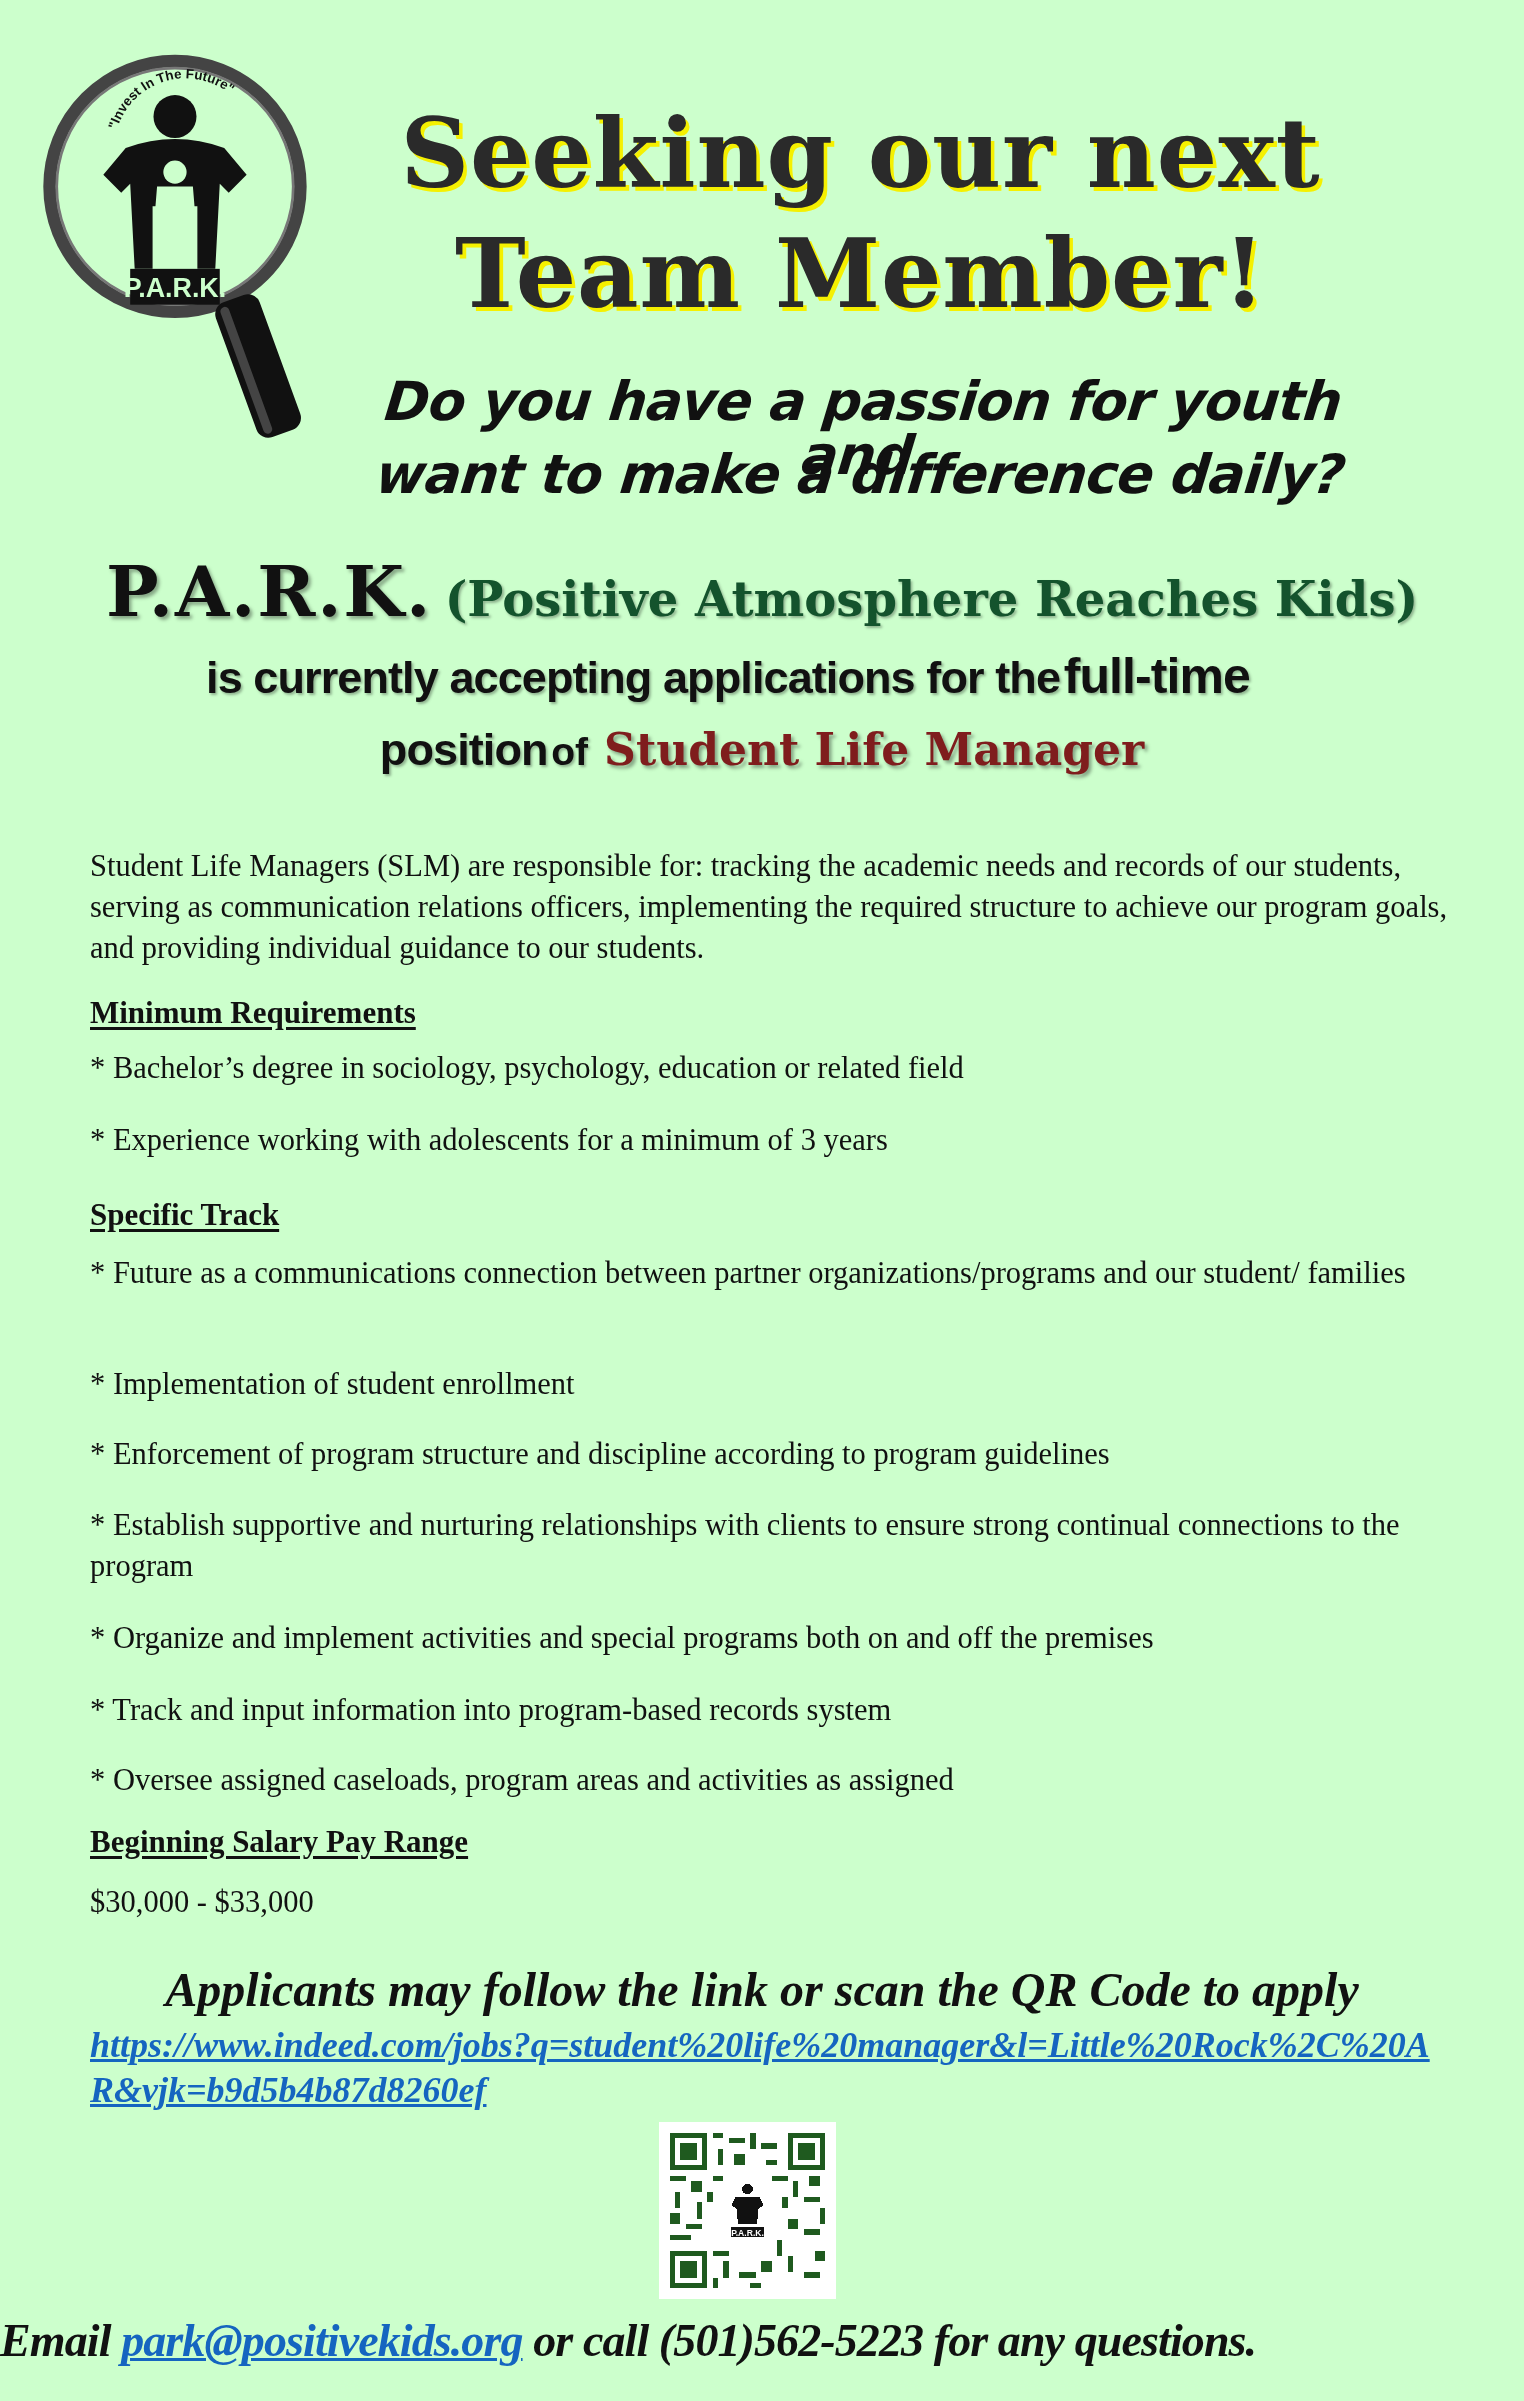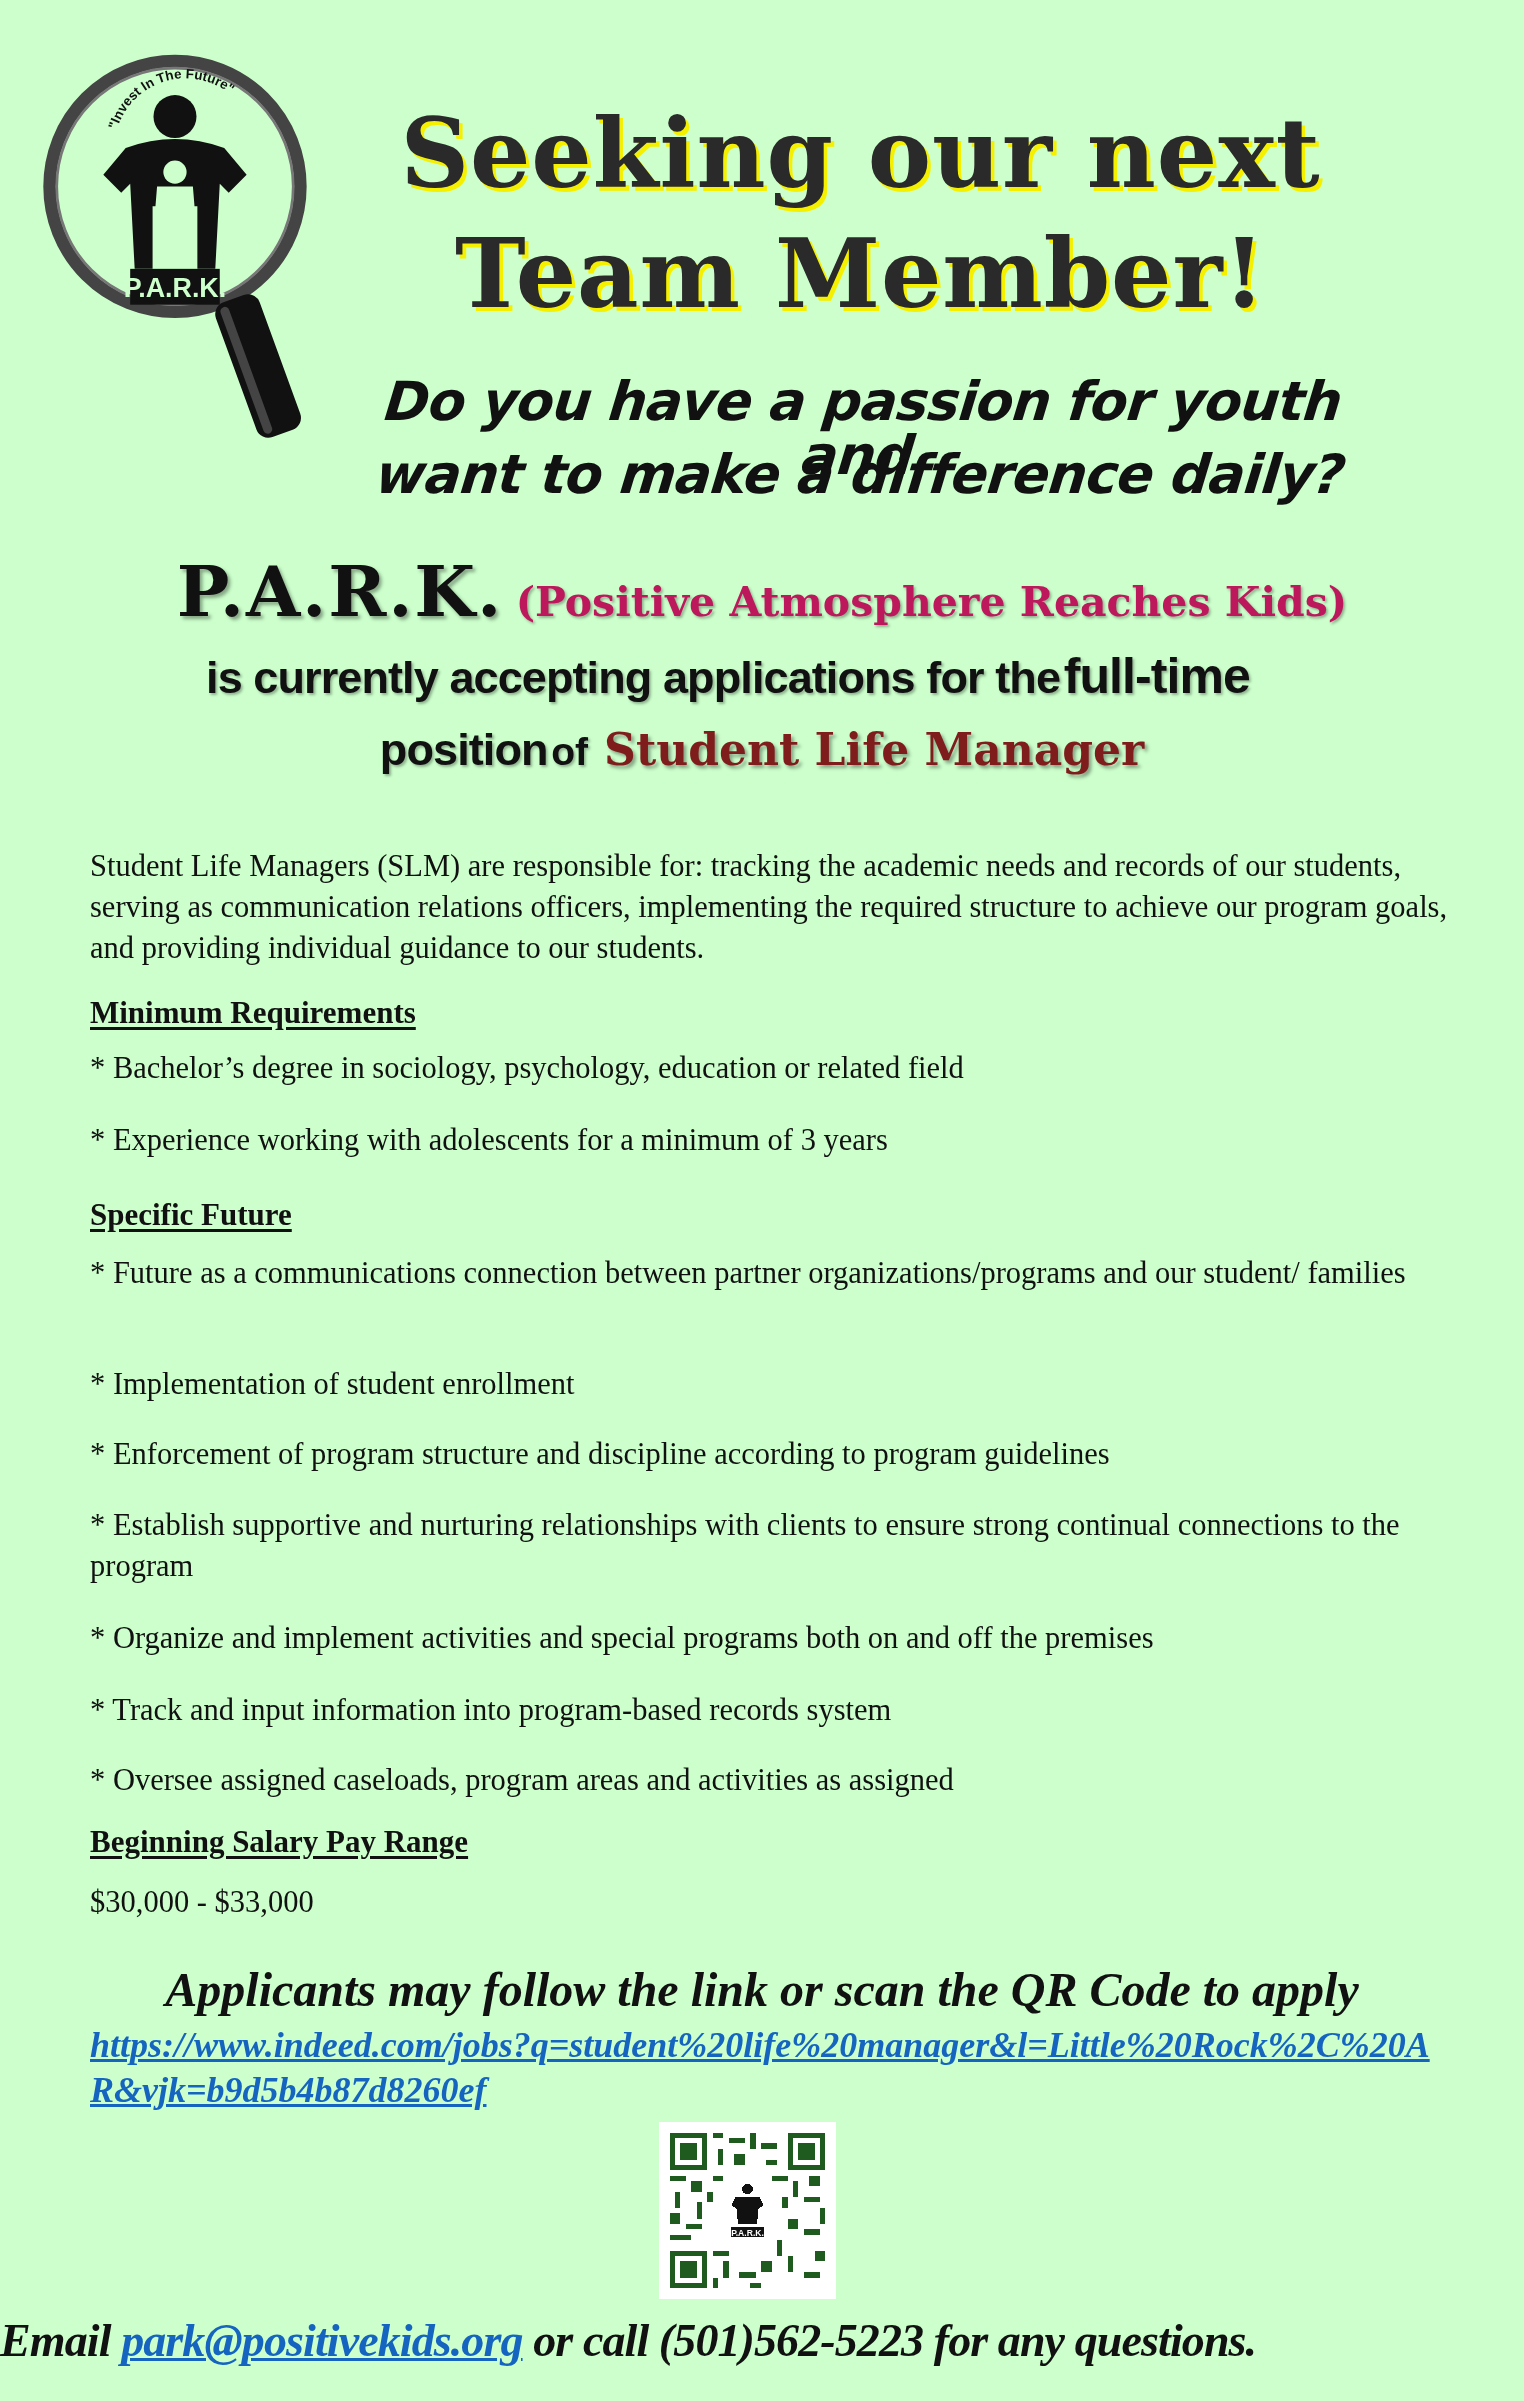--- a/index.html
+++ b/index.html
@@ -36,21 +36,21 @@
   #tagline-2 { top: 448px; }
 
   
   #park-line { left: 0; width: 1524px; top: 550px; text-align: center; white-space: nowrap; }
   #park-abbr {
     font-family: "DejaVu Serif", serif; font-weight: bold; font-size: 70px; color: #111;
     text-shadow: 2.7px 2.7px 3.6px rgba(0,0,0,0.35);
     letter-spacing: 1.8px;
   }
   #park-full {
-    font-family: "DejaVu Serif", serif; font-weight: bold; font-size: 41px; color: #be185d;
+    font-family: "DejaVu Serif", serif; font-weight: bold; font-size: 48px; color: #14532d;
     text-shadow: 1.8px 1.8px 2.7px rgba(0,0,0,0.3);
     margin-left: 12.5px;
     margin-top: 44px;
   }
 
   #accepting-line { left: 0; width: 1456px; top: 647px; text-align: center; white-space: nowrap; }
   .sans-bold {
     font-family: "Liberation Sans", sans-serif; font-weight: bold; color: #111;
     text-shadow: 1.8px 1.8px 2.7px rgba(0,0,0,0.3);
   }
@@ -169,21 +169,21 @@
   <span id="of-text" class="sans-bold">of</span>
   <span id="job-title">Student Life Manager</span>
 </div>
 
 <div id="intro" class="abs body-text">Student Life Managers (SLM) are responsible for: tracking the academic needs and records of our students, serving as communication relations officers, implementing the required structure to achieve our program goals, and providing individual guidance to our students.</div>
 
 <div id="req-heading" class="abs section-heading">Minimum Requirements</div>
 <div id="req-1" class="abs body-text bullet">* Bachelor’s degree in sociology, psychology, education or related field</div>
 <div id="req-2" class="abs body-text bullet">* Experience working with adolescents for a minimum of 3 years</div>
 
-<div id="duties-heading" class="abs section-heading">Specific Future</div>
+<div id="duties-heading" class="abs section-heading">Specific Track</div>
 <div id="duty-1" class="abs body-text bullet">* Future as a communications connection between partner organizations/programs and our student/ families</div>
 <div id="duty-2" class="abs body-text bullet">* Implementation of student enrollment</div>
 <div id="duty-3" class="abs body-text bullet">* Enforcement of program structure and discipline according to program guidelines</div>
 <div id="duty-4" class="abs body-text bullet">* Establish supportive and nurturing relationships with clients to ensure strong continual connections to the program</div>
 <div id="duty-5" class="abs body-text bullet">* Organize and implement activities and special programs both on and off the premises</div>
 <div id="duty-6" class="abs body-text bullet">* Track and input information into program-based records system</div>
 <div id="duty-7" class="abs body-text bullet">* Oversee assigned caseloads, program areas and activities as assigned</div>
 
 <div id="salary-heading" class="abs section-heading">Beginning Salary Pay Range</div>
 <div id="salary-value" class="abs body-text">$30,000 - $33,000</div>

